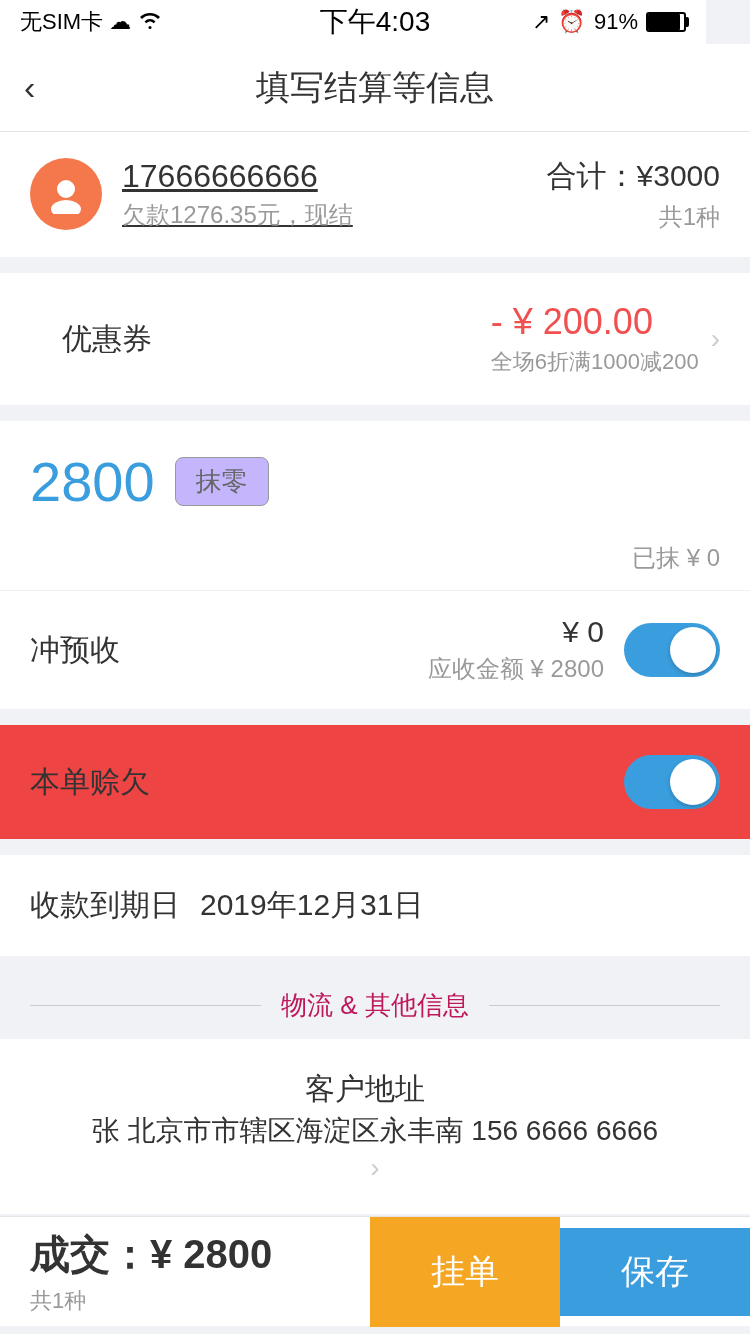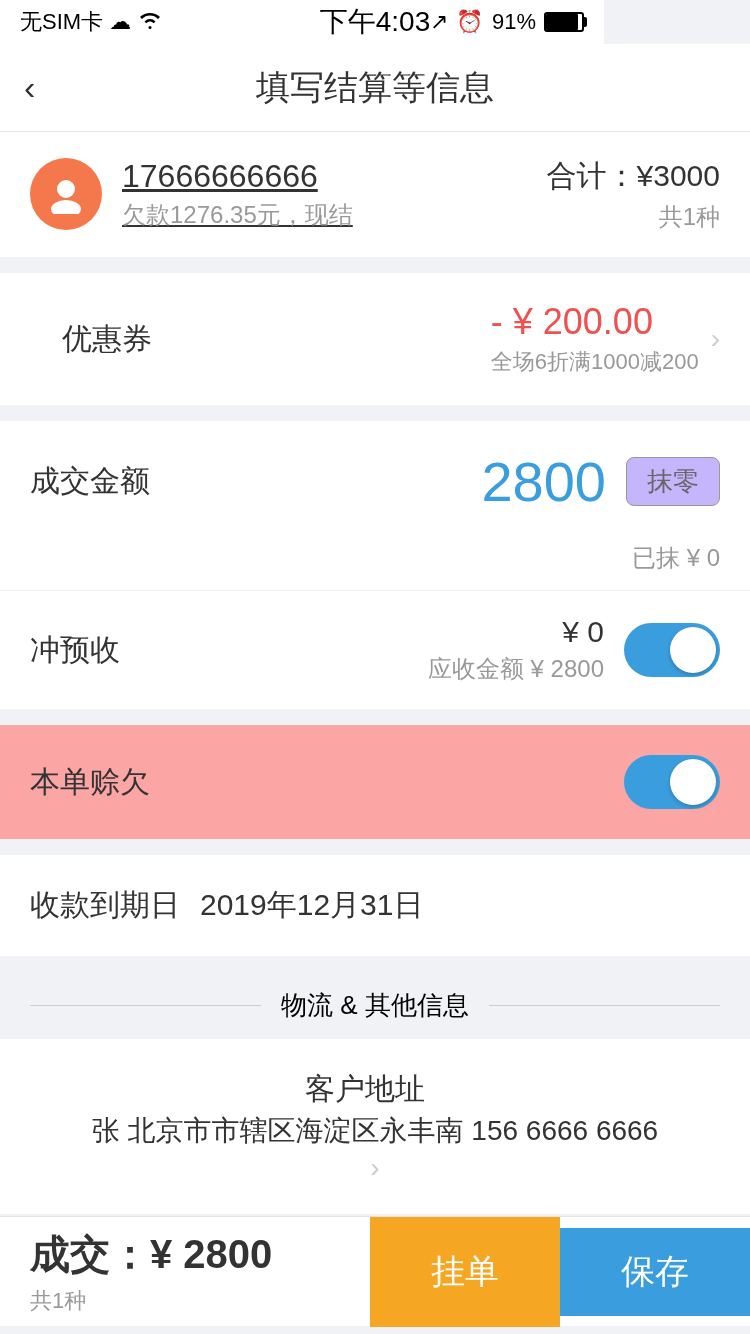--- a/index.html
+++ b/index.html
@@ -8,21 +8,21 @@
       width: 750px;
       min-height: 1334px;
       font-family: -apple-system, "PingFang SC", "Helvetica Neue", sans-serif;
       background: #f0f2f5;
       font-size: 28px;
       color: #333;
     }
 
     
     .status-bar {
-      width: 604px;
+      width: 706px;
       height: 44px;
       background: #fff;
       display: flex;
       align-items: center;
       justify-content: space-between;
       padding: 0 20px;
       font-size: 24px;
       color: #000;
     }
     .status-left {
@@ -274,21 +274,21 @@
       background: #fff;
       border-radius: 50%;
       position: absolute;
       top: 4px;
       right: 4px;
       box-shadow: 0 2px 4px rgba(0,0,0,0.2);
     }
 
     
     .debt-row {
-      background: #fca5a5;
+      background: #ef4444;
       padding: 30px;
       display: flex;
       align-items: center;
       justify-content: space-between;
       margin-bottom: 16px;
     }
     .debt-label {
       font-size: 30px;
       color: #333;
     }
@@ -320,21 +320,21 @@
       gap: 20px;
       margin-bottom: 0px;
     }
     .divider-line {
       flex: 1;
       height: 1px;
       background: #ccc;
     }
     .divider-text {
       font-size: 26px;
-      color: #000000;
+      color: #be185d;
     }
 
     
     .address-row {
       background: #fff;
       padding: 30px;
       display: flex;
       align-items: center;
       justify-content: space-between;
       margin-bottom: 16px;
@@ -464,21 +464,20 @@
       <div>
         <div class="coupon-amount">- ¥ 200.00</div>
         <div class="coupon-desc">全场6折满1000减200</div>
       </div>
       <span class="chevron-icon">›</span>
     </div>
   </div>
 
   <div class="deal-section card">
     <div class="deal-row">
-      <div class="deal-label">成交金额</div>
       <div class="deal-value-group">
         <div class="deal-value">2800</div>
         <button class="round-btn">抹零</button>
       </div>
     </div>
     <div class="deal-sub">已抹  ¥ 0</div>
 
     <div class="prepay-row">
       <div class="prepay-label">冲预收</div>
       <div class="prepay-right">

